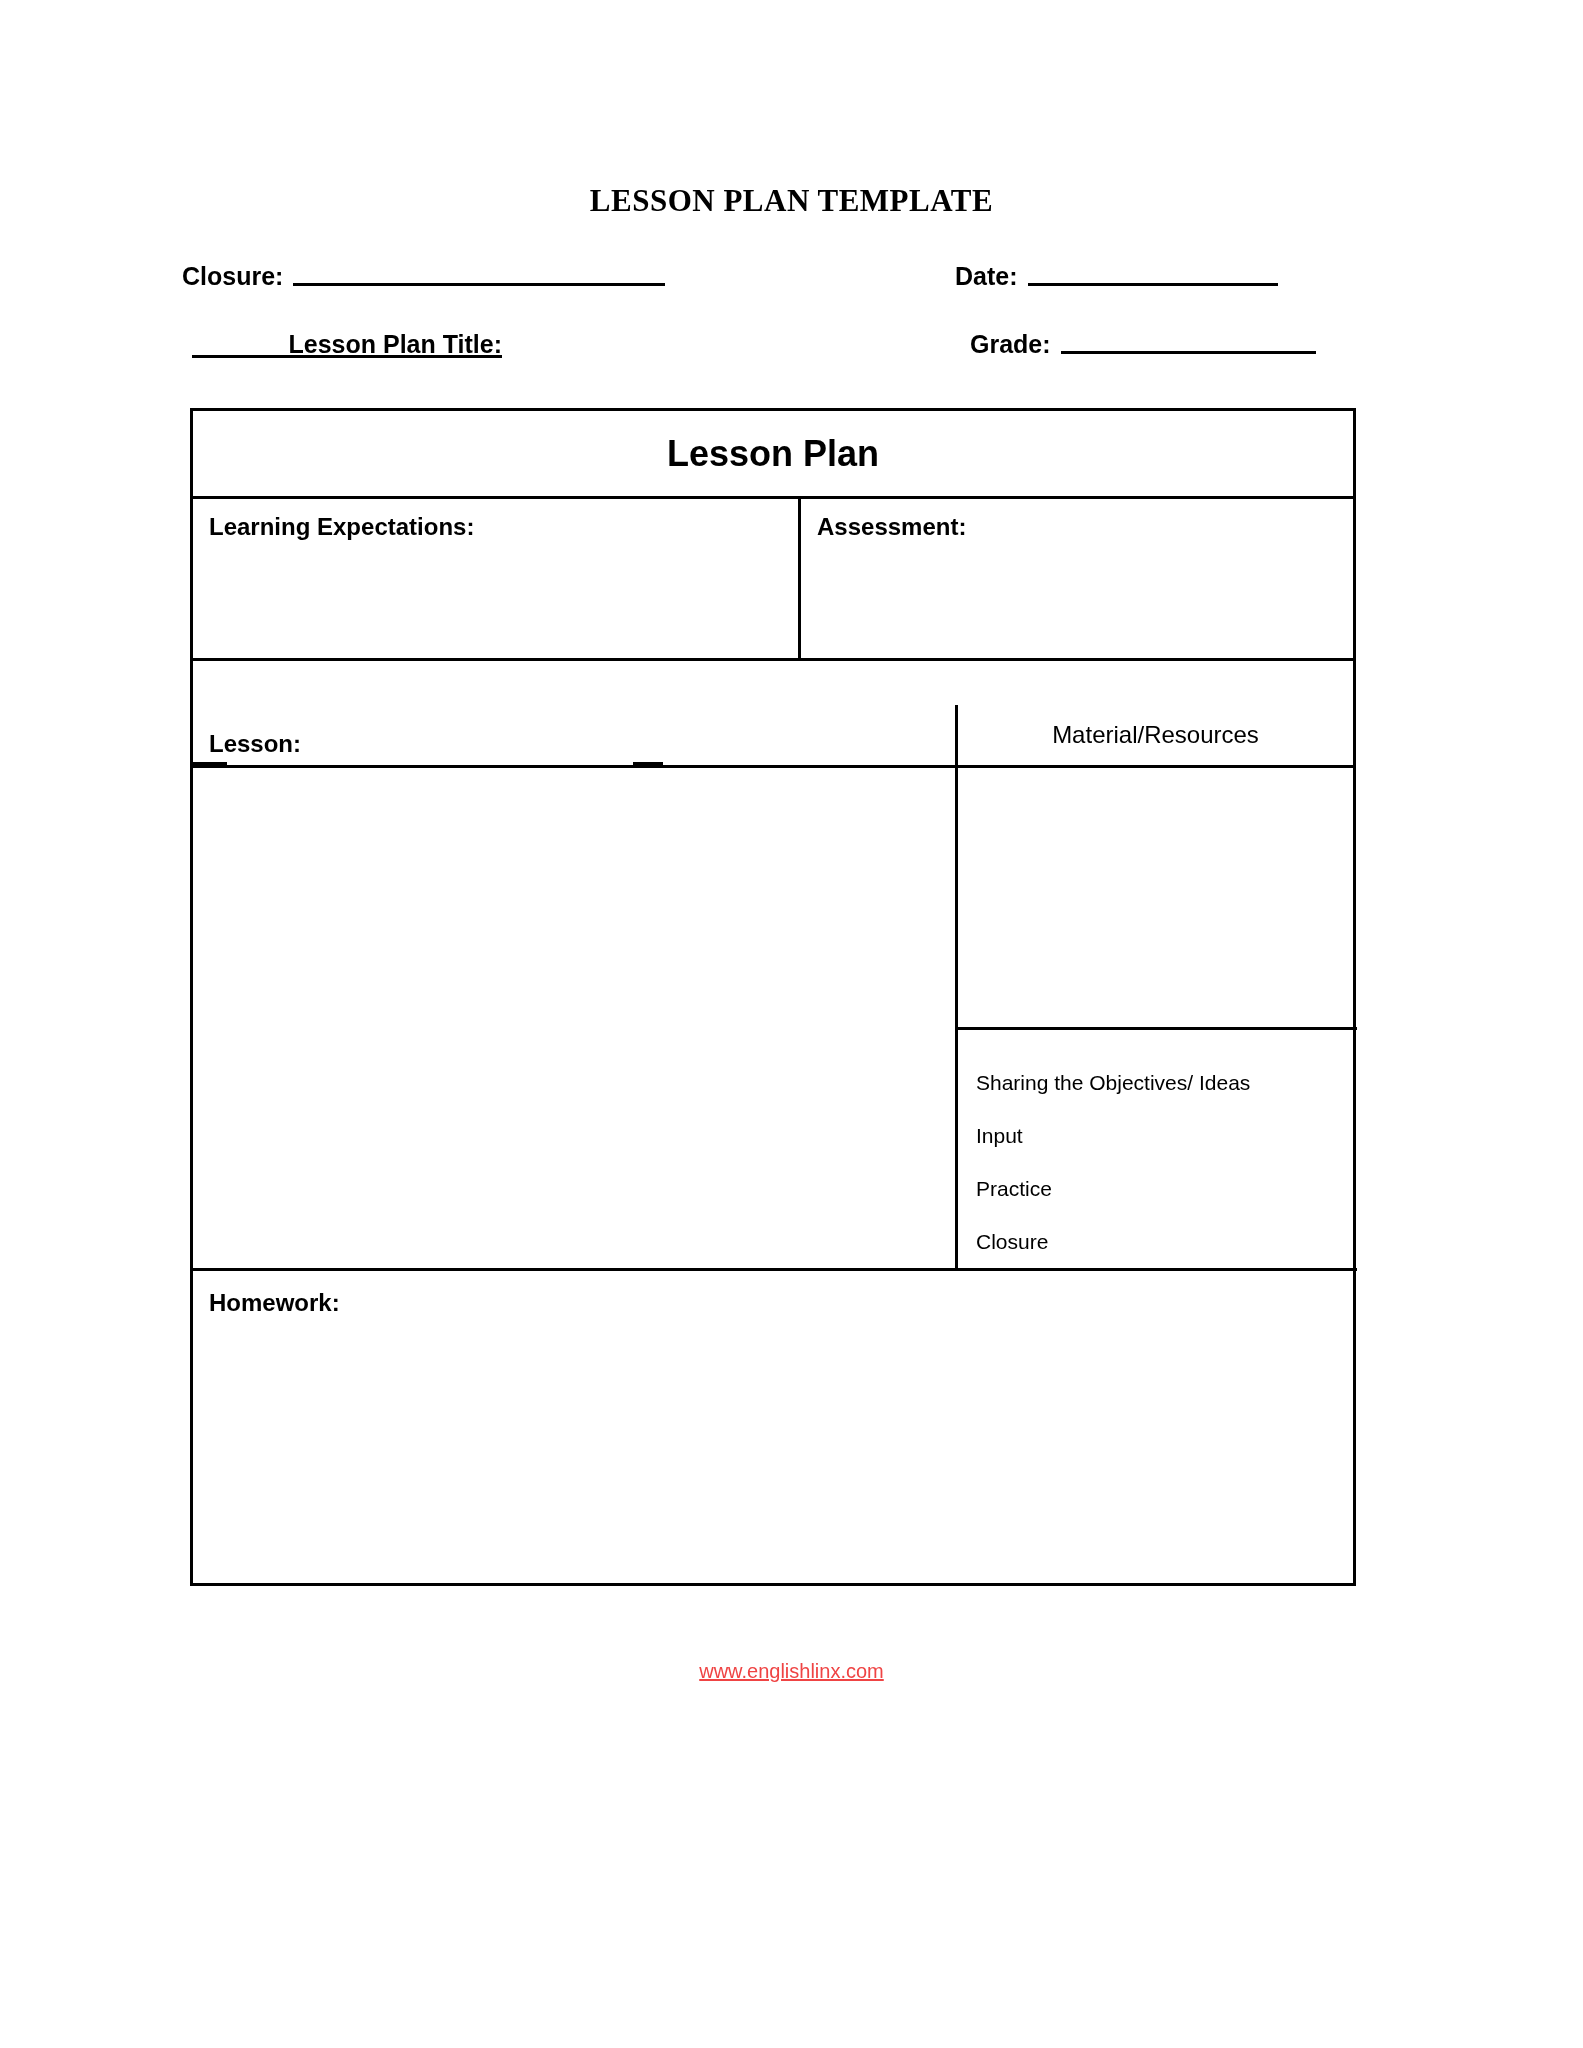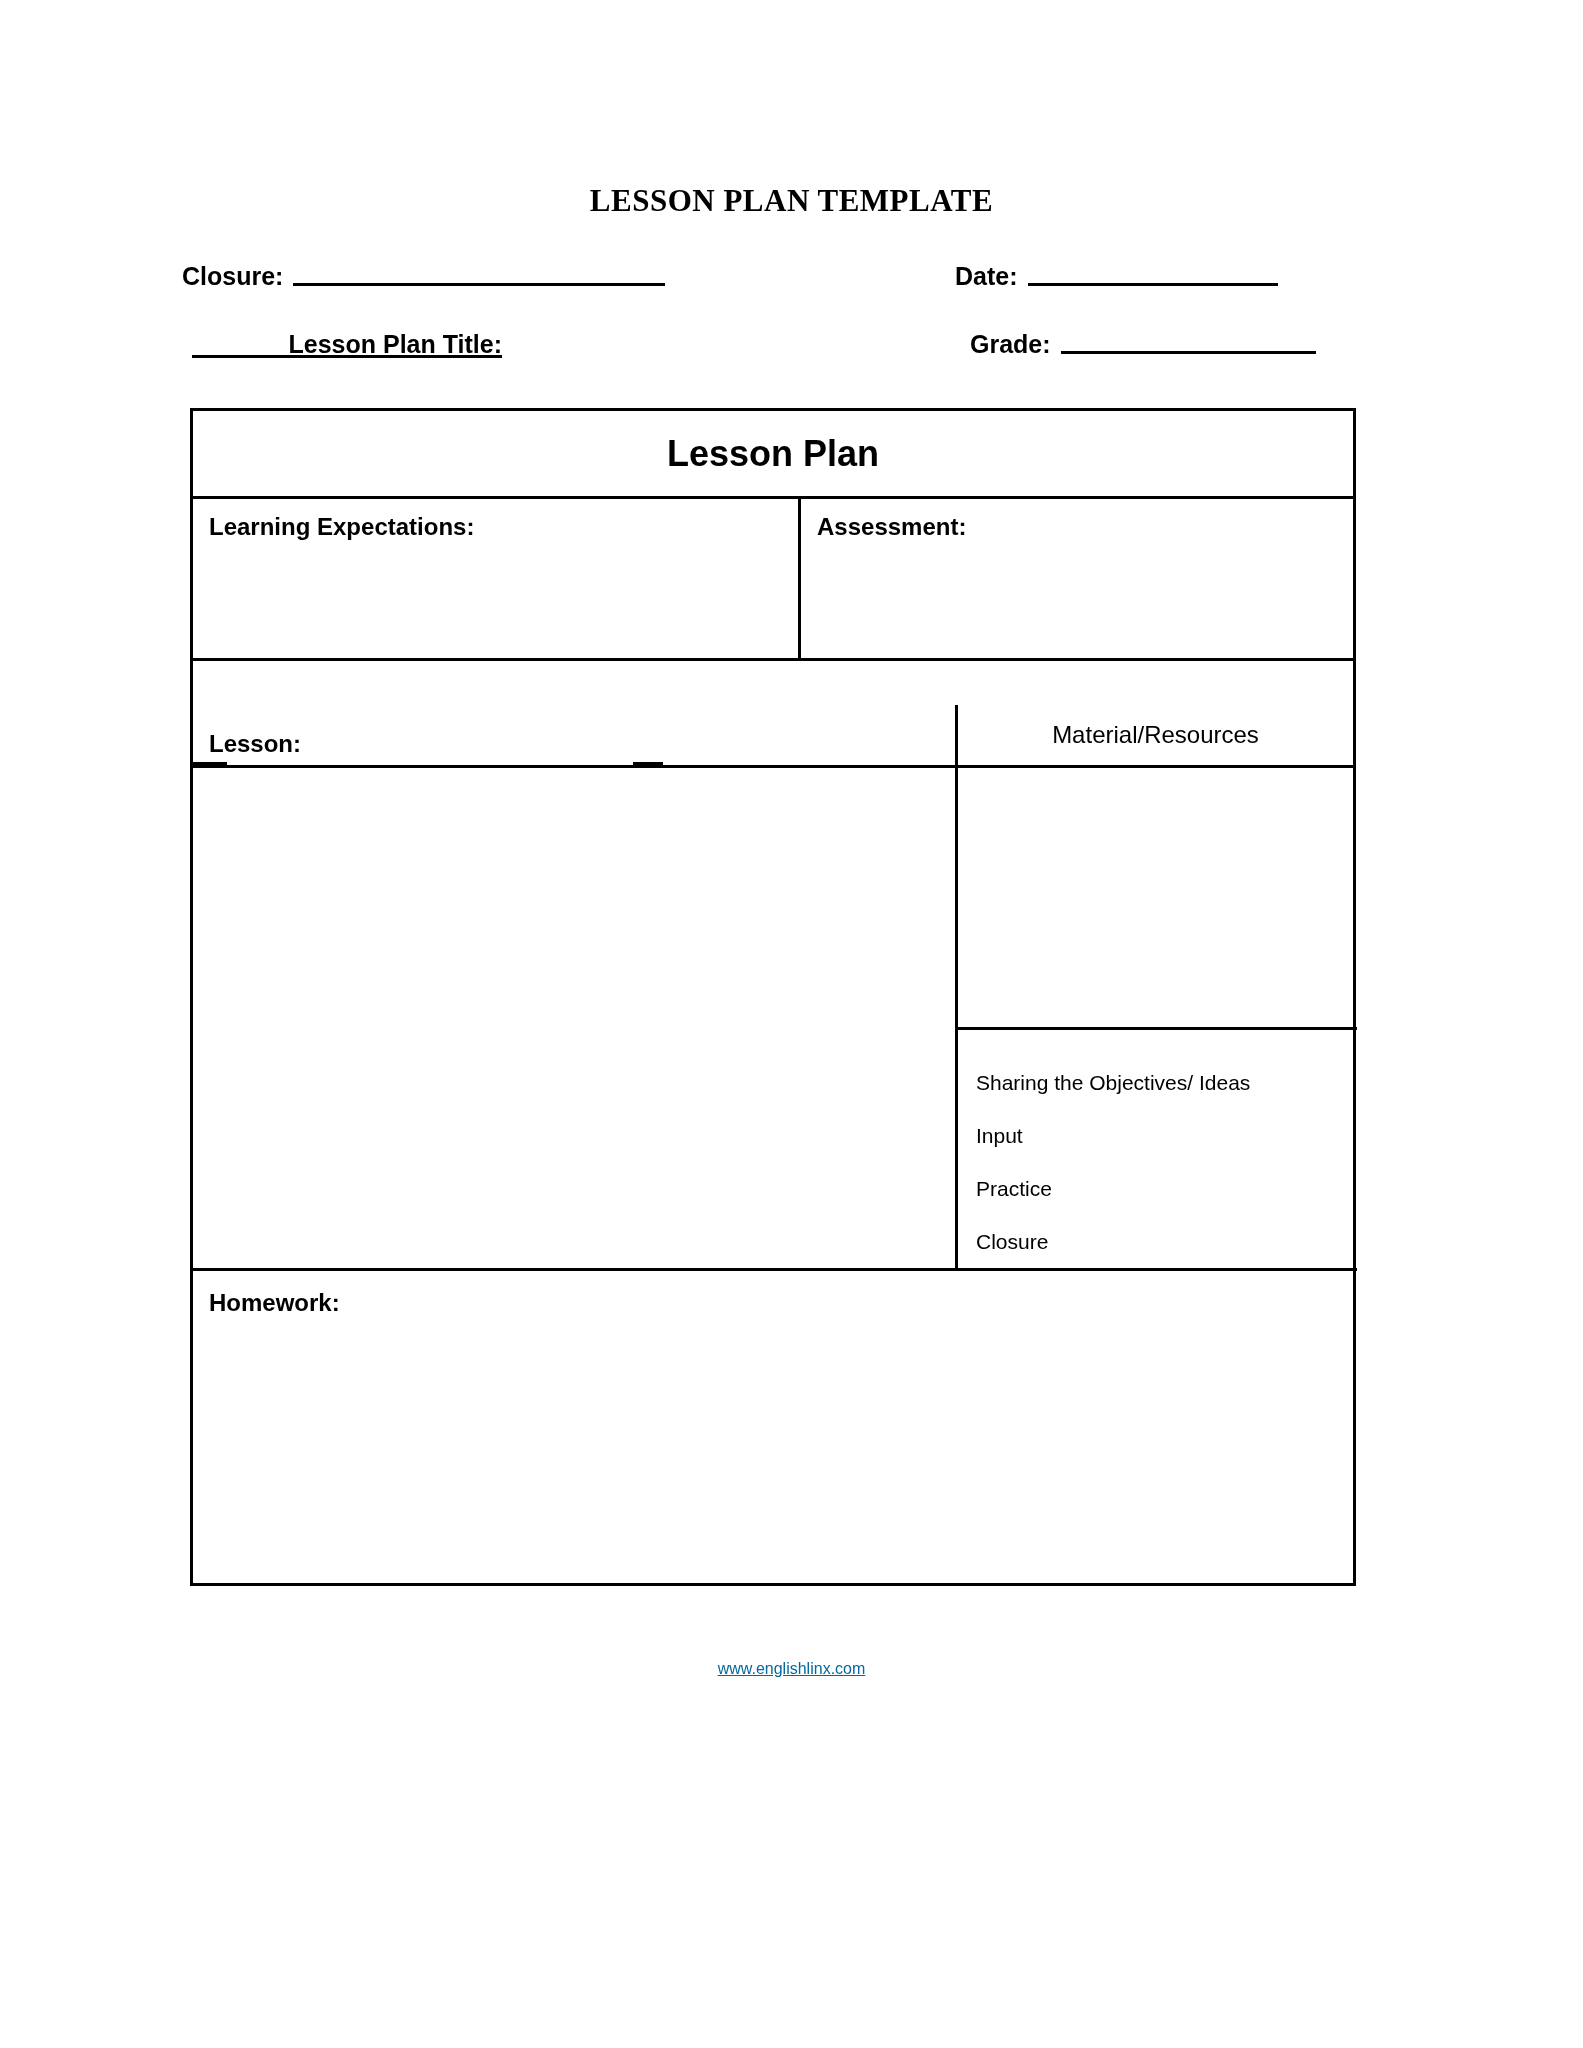--- a/index.html
+++ b/index.html
@@ -252,22 +252,22 @@
   
   .footer-link-wrap {
     position: absolute;
     left: 0;
     top: 1660px;
     width: 1583px;
     text-align: center;
   }
   .footer-link {
     font-family: "Liberation Sans", sans-serif;
-    font-size: 16px;
-    color: #0369a1;
+    font-size: 20px;
+    color: #ef4444;
     text-decoration: underline;
     cursor: pointer;
   }
 </style>
 </head>
 <body>
 
 <div class="page">
 
   <div class="doc-title">LESSON PLAN TEMPLATE</div>

